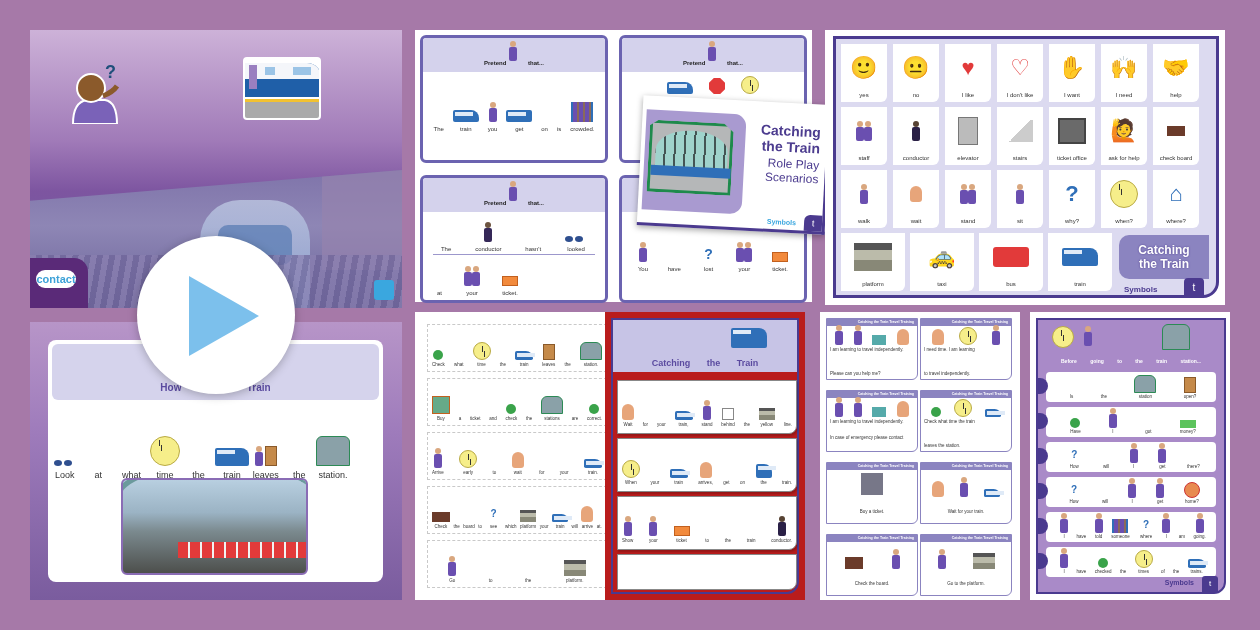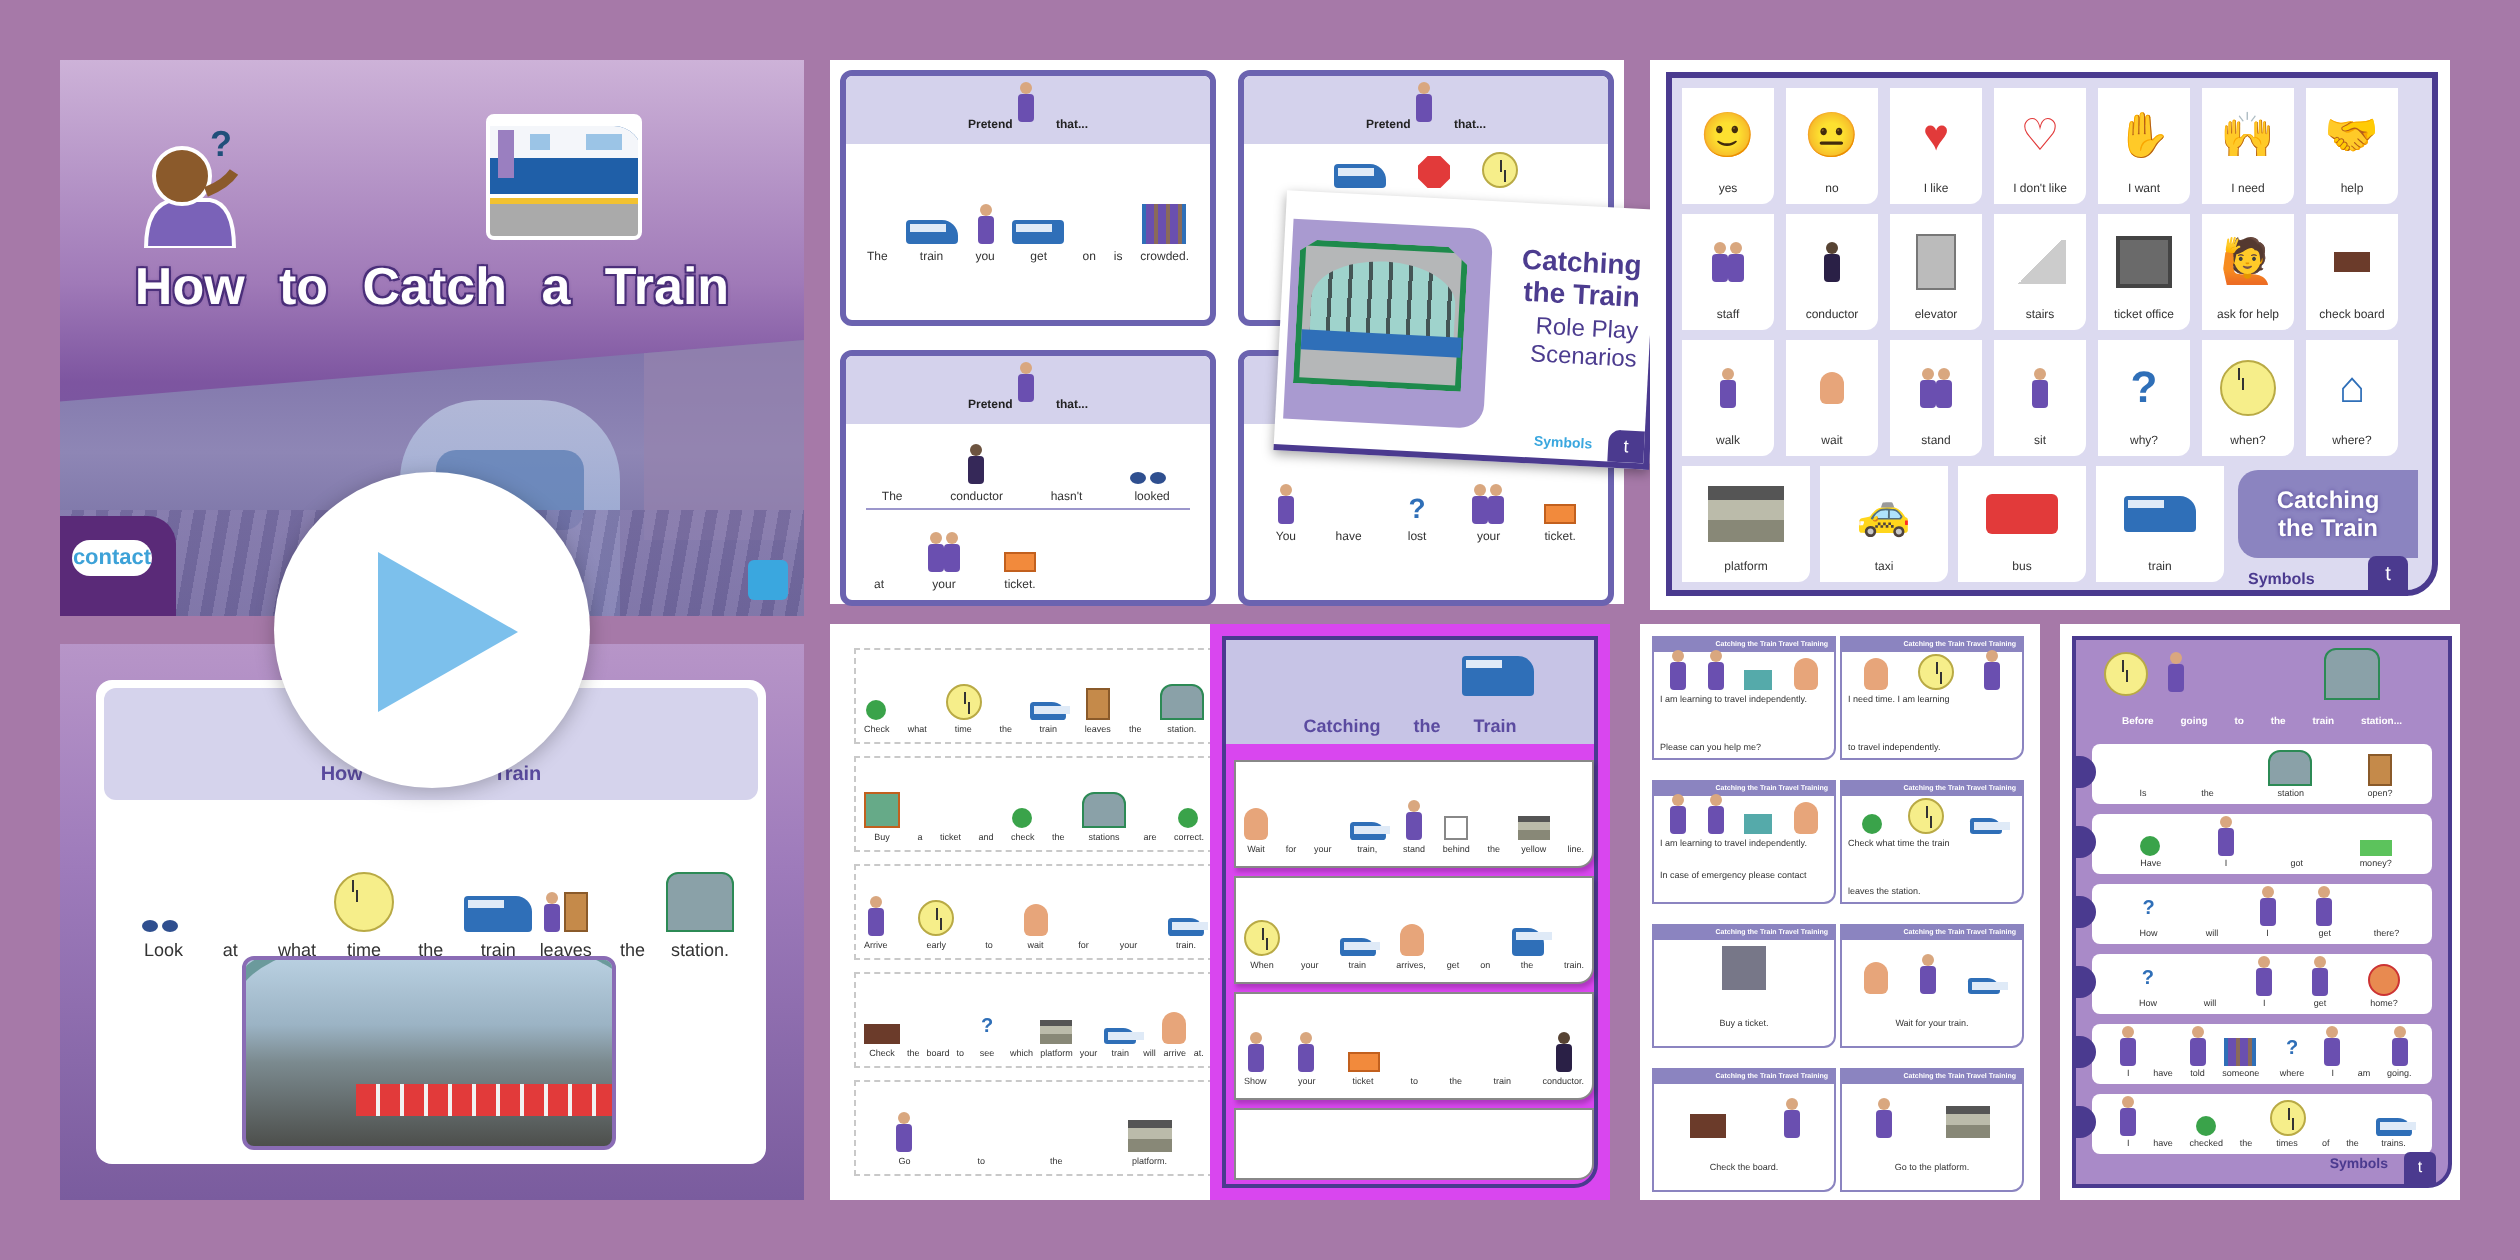--- a/index.html
+++ b/index.html
@@ -28,21 +28,21 @@
   .twinkl-tab { position:absolute; left:0; top:228px; width:58px; height:50px; background:#5a2a78; border-radius: 0 14px 0 0; }
   .twinkl-cloud { position:absolute; left:6px; top:12px; width:40px; height:18px; background:#fff; border-radius:10px; color:#3da2d8; font-weight:bold; font-size:11px; text-align:center; line-height:18px;}
   .widgit-badge { position:absolute; right:8px; bottom:8px; width:20px; height:20px; background:#3aa7df; border-radius:3px; }
 
   
   #slide-sentence { left: 30px; top: 322px; width: 372px; height: 278px; overflow:hidden;
     background: linear-gradient(180deg,#b795c8 0%,#9e7bbb 40%,#7a5c9e 100%); }
   #slide-sentence .card { position:absolute; left:18px; top:18px; width:335px; height:242px; background:#fff; border-radius:8px;}
   #slide-sentence .card .head { position:absolute; left:4px; top:4px; width:327px; height:56px; background:#d5d3ec; border-radius:6px;}
   #slide-sentence .card .head .ttl { position:absolute; left:0; top:38px; width:100%; text-align:center; color:#5b4ba0; font-weight:bold; font-size:10px; word-spacing:14px;}
-  .sent-row { position:absolute; left:17px; top:92px; width:302px; display:flex; justify-content:space-around; }
+  .sent-row { position:absolute; left:0; top:92px; width:302px; display:flex; justify-content:space-around; }
   .sent-word { display:flex; flex-direction:column; align-items:center; width:36px; }
   .sent-word .sym { height:34px; display:flex; align-items:flex-end; justify-content:center; }
   .sent-word .lbl { font-size:9px; color:#333; margin-top:4px; }
   .station-photo { position:absolute; left:73px; top:138px; width:187px; height:97px; border:2px solid #8a6cb5; border-radius:6px; overflow:hidden;
     background: linear-gradient(180deg,#b8cfe0 0%,#9bb3c4 35%,#7b8a8f 55%,#4d4f4c 100%);}
   .station-photo .roof { position:absolute; left:-10px; top:-20px; width:210px; height:80px; border:6px solid #6b9a9c; border-radius:50% 50% 0 0; border-bottom:none; }
   .station-photo .redtrain { position:absolute; left:55px; top:62px; width:130px; height:16px; background: repeating-linear-gradient(90deg,#e23a3a 0 10px,#f2f2f2 10px 12px);}
 
   
   #play-button { left: 137px; top: 236px; width: 158px; height: 158px; border-radius:50%; background:#fff; box-shadow:0 2px 10px rgba(0,0,0,.25); }
@@ -83,21 +83,21 @@
 
   
   #strips { left: 415px; top: 312px; width: 195px; height: 288px; background:#fff; }
   .strip { position:absolute; left:12px; width:180px; height:48px; border:1px dashed #c9c9c9; }
   .strip .row { position:absolute; left:4px; right:4px; bottom:4px; display:flex; justify-content:space-between; align-items:flex-end;}
   .strip .row .w { display:flex; flex-direction:column; align-items:center; font-size:4.5px; color:#333;}
   .strip .row .w .s { height:20px; display:flex; align-items:flex-end; }
   .strip .row .w span { margin-top:2px; }
 
   
-  #ctt { left: 605px; top: 312px; width: 200px; height: 288px; background:#d946ef; }
+  #ctt { left: 605px; top: 312px; width: 200px; height: 288px; background:#b91c1c; }
   #ctt .frame { position:absolute; left:6px; top:6px; width:188px; height:276px; border:2px solid #4a3a8f; border-radius: 0 0 12px 0; }
   #ctt .hd { position:absolute; left:0; top:0; width:100%; height:52px; background:#c7c4e6; }
   #ctt .hd .t { position:absolute; left:0; width:100%; top:38px; text-align:center; color:#5b4ba0; font-weight:bold; font-size:9px; word-spacing:14px;}
   #ctt .hd .tr { position:absolute; left:118px; top:8px; width:36px; height:22px; }
   .ctt-strip { position:absolute; left:4px; width:180px; height:54px; background:#fff; border:1px solid #888; border-radius: 0 0 8px 0; box-shadow: 1px 2px 2px rgba(0,0,0,.2); }
   .ctt-strip .row { position:absolute; left:4px; right:4px; bottom:6px; display:flex; justify-content:space-between; align-items:flex-end;}
   .ctt-strip .row .w { display:flex; flex-direction:column; align-items:center; font-size:4.5px; color:#333;}
   .ctt-strip .row .w .s { height:22px; display:flex; align-items:flex-end; }
   .ctt-strip .row .w span { margin-top:2px; }
 
@@ -165,21 +165,20 @@
   </svg>
   <div class="train-sym">
     <div style="position:absolute;left:0;top:4px;width:76px;height:34px;background:#1f5fa8;border-radius:0 14px 0 0;"></div>
     <div style="position:absolute;left:0;top:4px;width:76px;height:16px;background:#f4f6fa;border-radius:0 14px 0 0;"></div>
     <div style="position:absolute;left:20px;top:8px;width:10px;height:8px;background:#9bc4e6;"></div>
     <div style="position:absolute;left:48px;top:8px;width:18px;height:8px;background:#9bc4e6;"></div>
     <div style="position:absolute;left:4px;top:6px;width:8px;height:24px;background:#9a7fc0;"></div>
     <div style="position:absolute;left:0;top:40px;width:76px;height:3px;background:#f2c230;"></div>
     <div style="position:absolute;left:0;top:43px;width:76px;height:16px;background:#aaa;"></div>
   </div>
-  <div class="title">How to Catch a Train</div>
   <div class="twinkl-tab">
     <div class="twinkl-cloud">contact</div>
   </div>
   <div class="widgit-badge"></div>
 </div>
 
 <div id="slide-sentence" class="abs">
   <div class="card">
     <div class="head">
       <div class="ttl">How to a Train</div>

